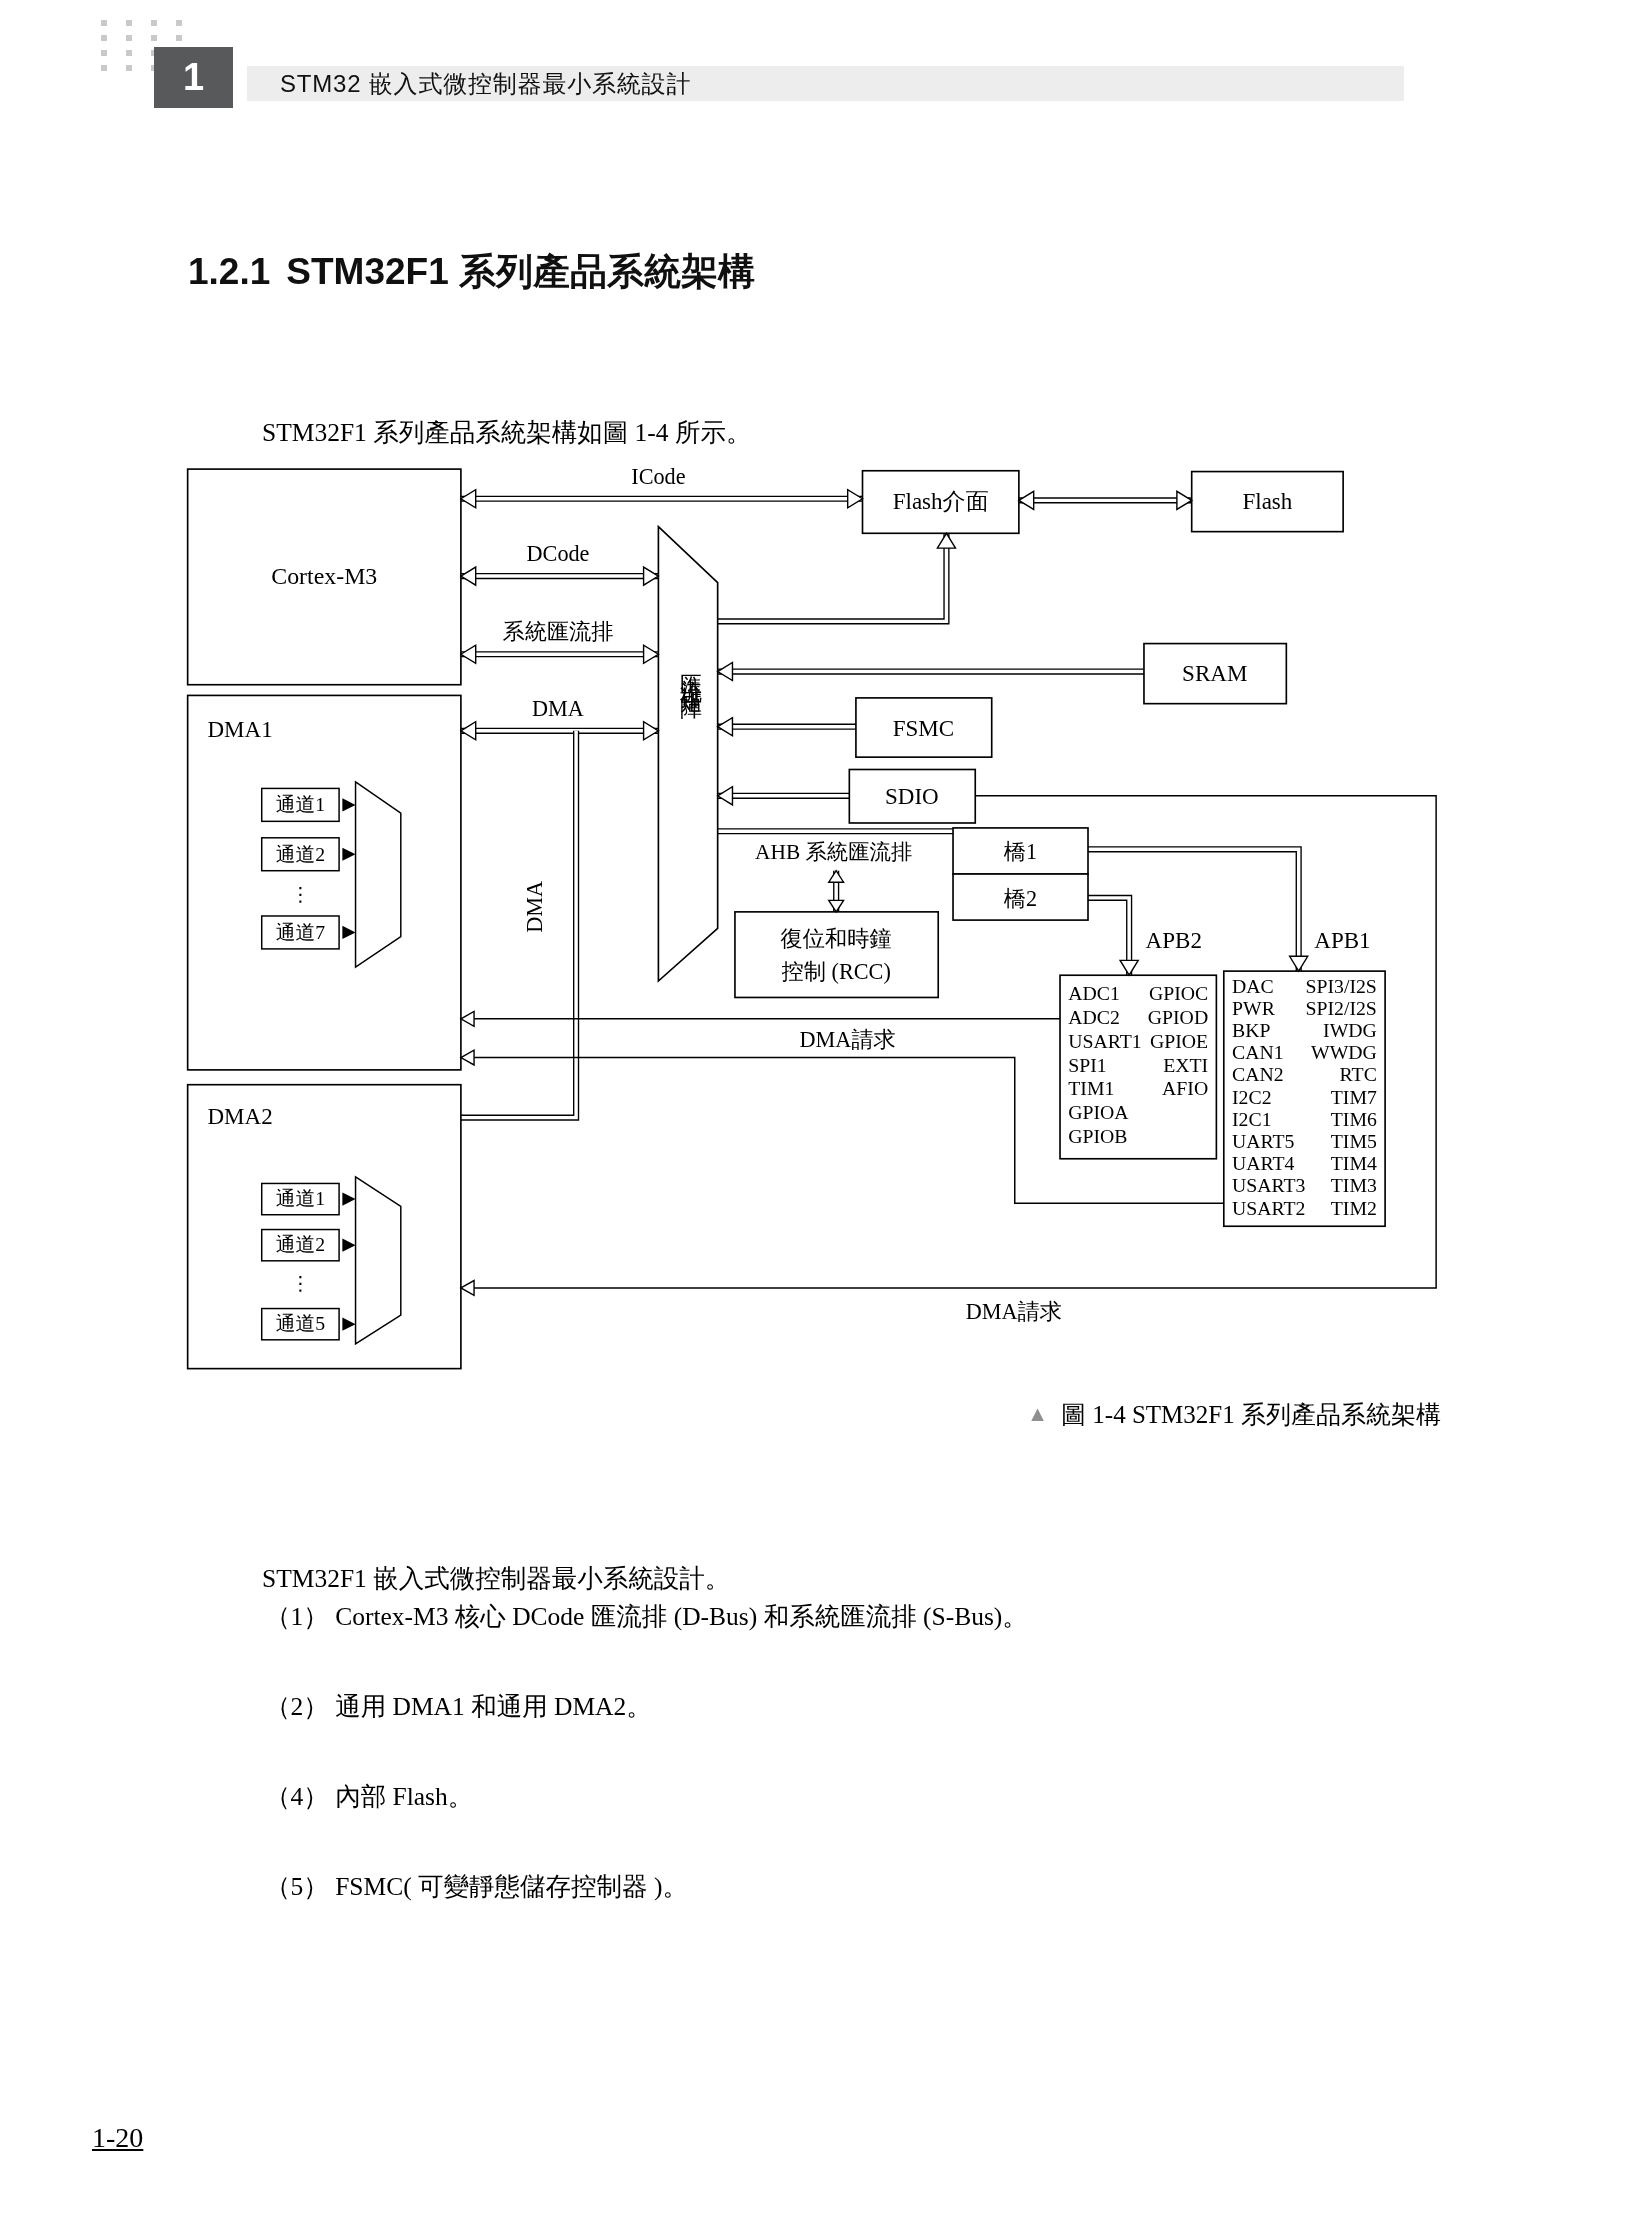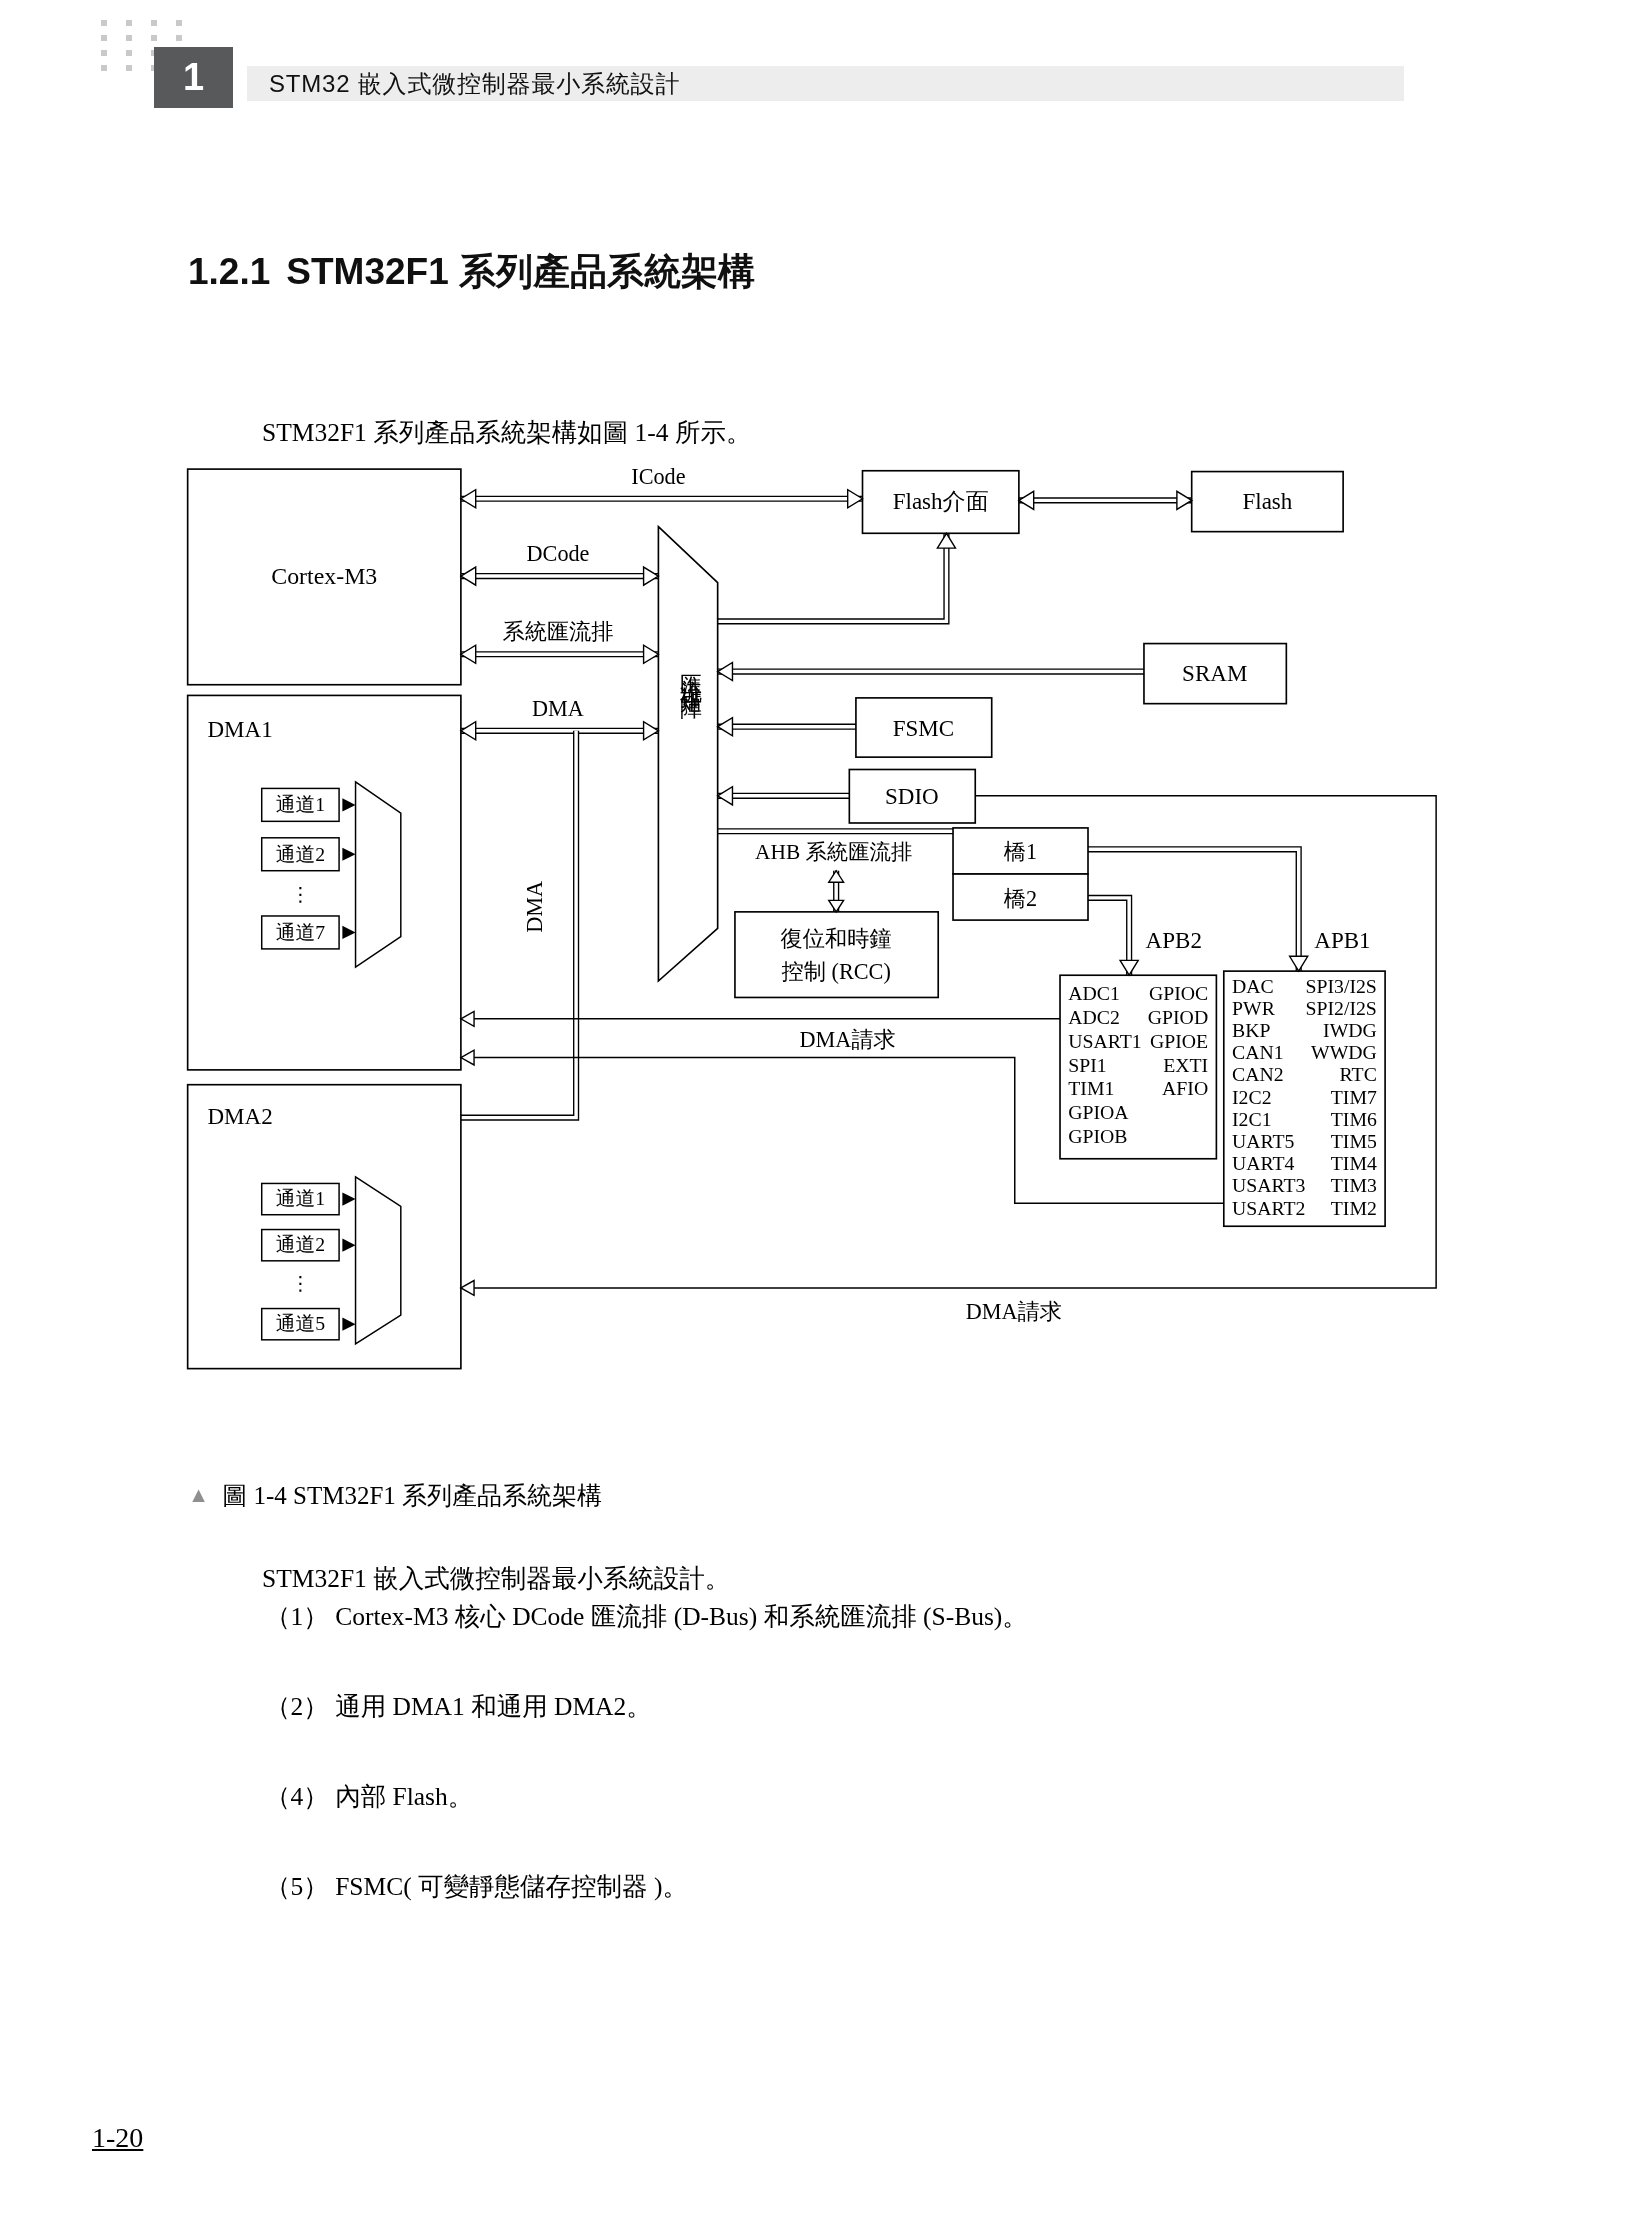--- a/index.html
+++ b/index.html
@@ -9,33 +9,33 @@
   
   .dots{position:absolute;left:101px;top:20px;display:grid;
         grid-template-columns:repeat(4,25px);grid-auto-rows:15px;}
   .dots i{display:block;width:5.8px;height:5.8px;background:#c9c9c9;}
   .chapter-box{position:absolute;left:154px;top:47px;width:79px;height:61px;background:#58595b;
         color:#fff;display:flex;align-items:center;justify-content:center;
         font-family:"Liberation Sans","DejaVu Sans",sans-serif;font-size:38px;font-weight:bold;}
   .title-bar{position:absolute;left:247px;top:66px;width:1157px;height:35px;background:#ededed;
         display:flex;align-items:center;}
   .title-bar span{font-family:"Liberation Sans","DejaVu Sans",sans-serif;font-size:24px;
-        letter-spacing:0.8px;padding-left:22px;color:#111;}
+        letter-spacing:0.8px;padding-left:33px;color:#111;}
 
   
   .section-heading{position:absolute;left:188px;top:247px;
         font-family:"Liberation Sans","DejaVu Sans",sans-serif;font-weight:bold;font-size:37px;color:#101010;}
   .section-heading .num{margin-right:16px;}
   .para{position:absolute;font-size:25.5px;line-height:36px;margin-top:48px;}
   .p-intro{left:262px;top:367px;}
   .p-body{left:262px;top:1513px;}
   .list{position:absolute;left:265px;top:1599px;width:1185px;font-size:25.5px;}
   .list div{margin-bottom:55px;line-height:35px;}
 
-  .caption{position:absolute;left:188px;top:1479px;width:1253px;text-align:left;font-size:25px;}
+  .caption{position:absolute;left:188px;top:1398px;width:1253px;text-align:right;font-size:25px;}
   .caption .tri{color:#8f8f8f;font-size:21.4px;margin-right:13px;vertical-align:1.6px;}
 
   .folio{position:absolute;left:92px;top:2122px;font-size:28px;text-decoration:underline;}
 
   
   svg{position:absolute;left:0;top:0;}
   .box{fill:#ffffff;stroke:#000000;stroke-width:2;}
   .cbox{fill:#ffffff;stroke:#000000;stroke-width:1.8;}
   .bl{fill:none;stroke:#000000;stroke-width:7.5;stroke-linejoin:miter;}
   .bc{fill:none;stroke:#ffffff;stroke-width:4.2;stroke-linejoin:miter;}

